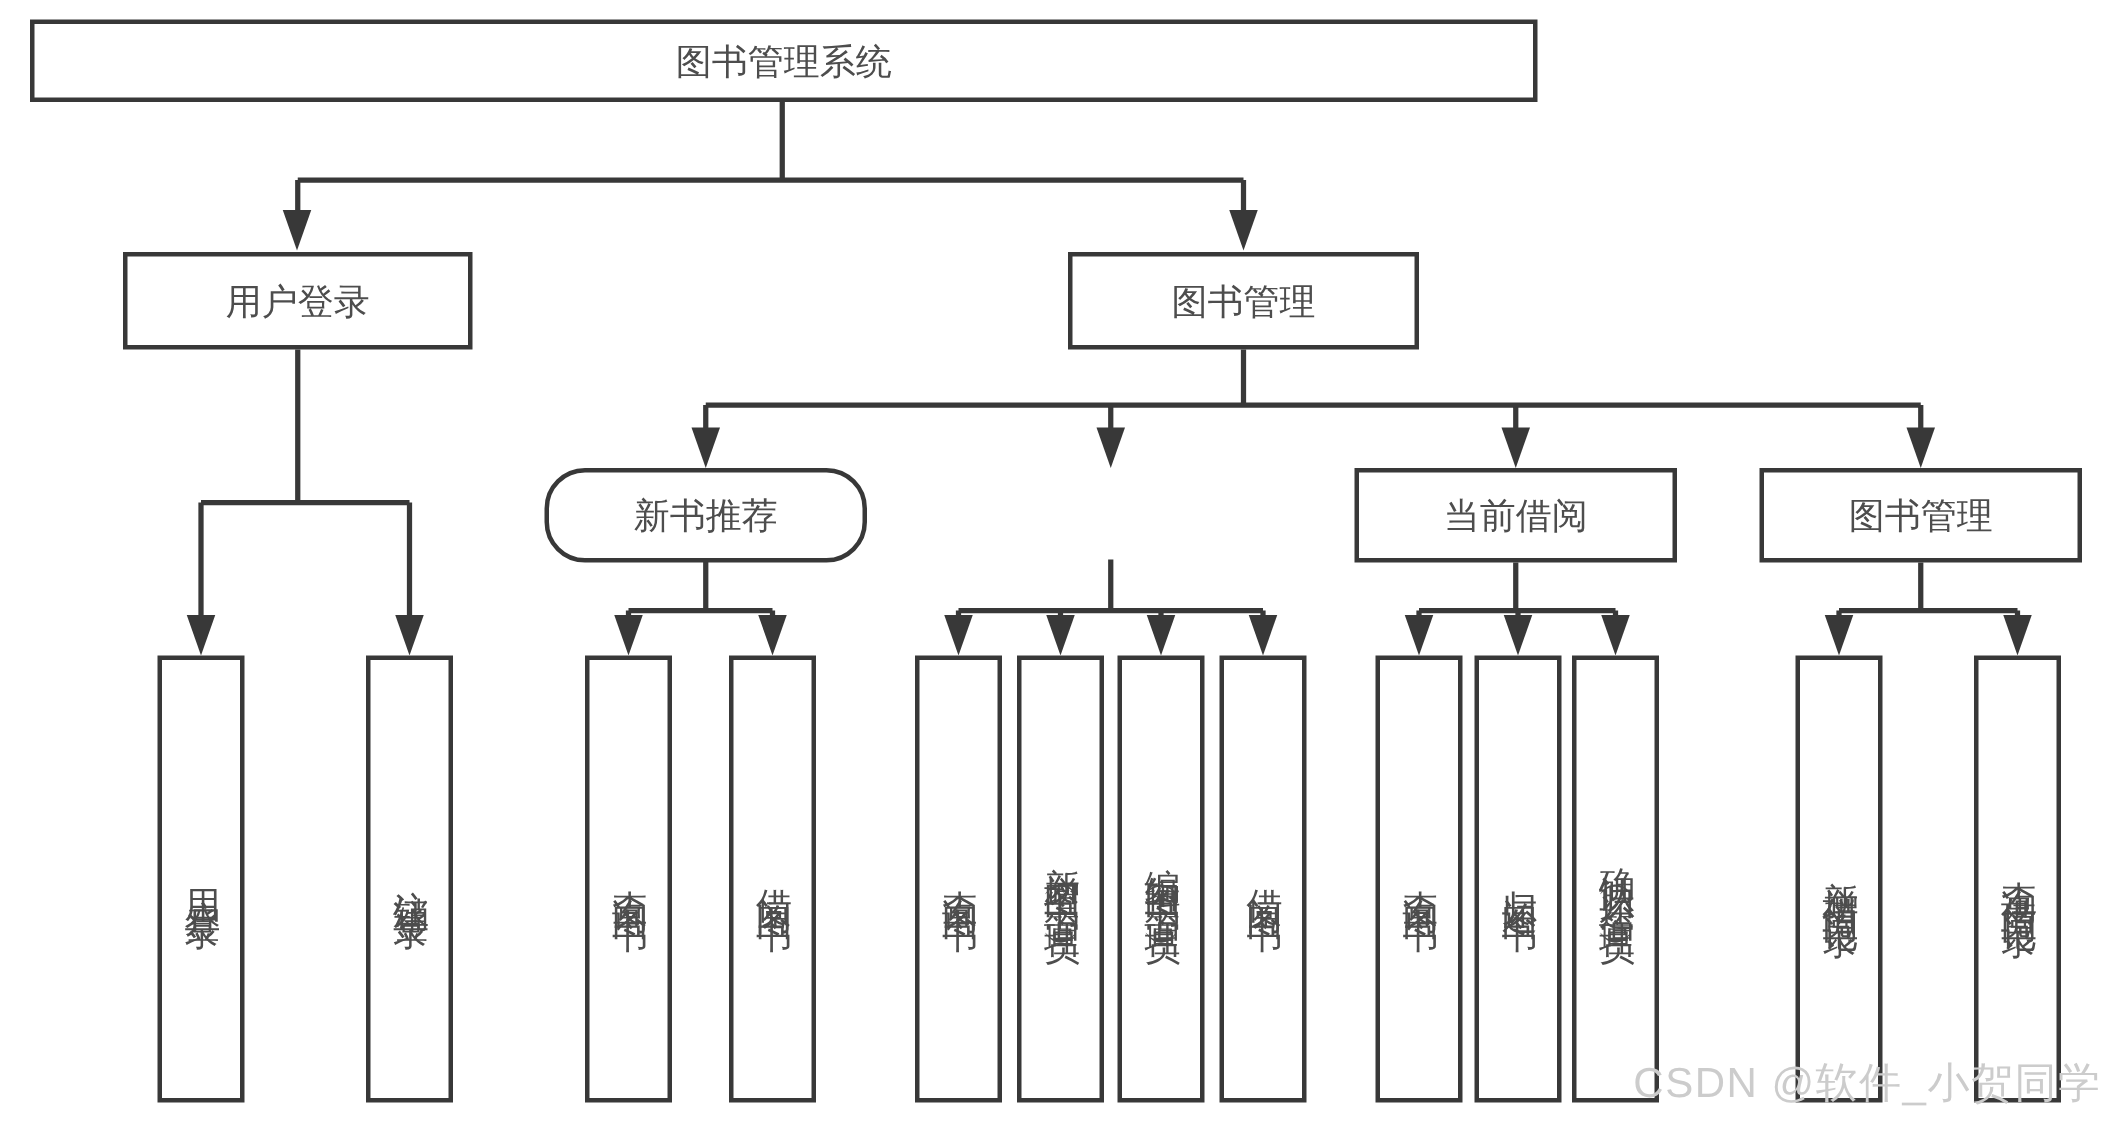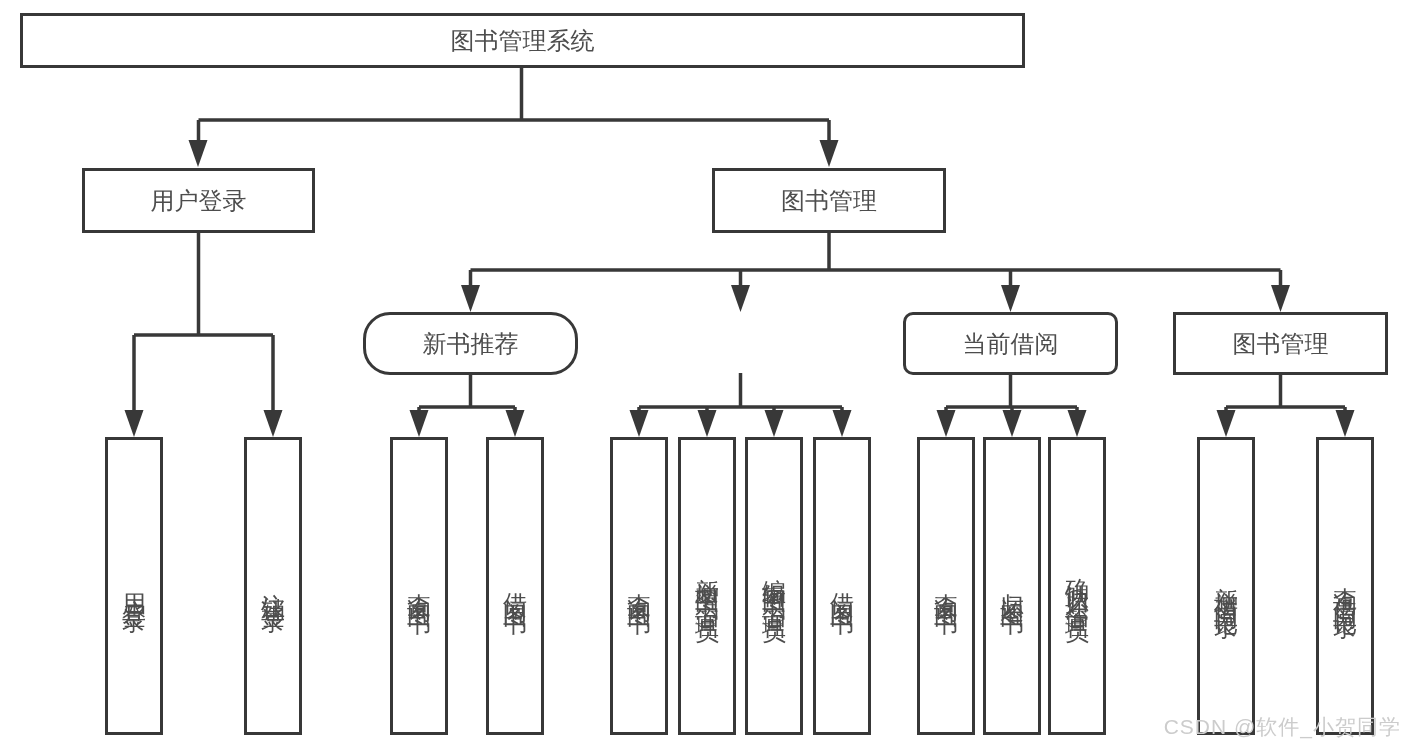--- a/index.html
+++ b/index.html
@@ -9,21 +9,21 @@
   svg.connectors{position:absolute;left:0;top:0;z-index:0;}
   .node{position:absolute;box-sizing:border-box;background:#ffffff;
         border:3px solid #383838;display:flex;align-items:center;justify-content:center;
         color:#4d4d4d;font-size:24px;z-index:1;text-align:center;white-space:nowrap;}
   .node.leaf span{writing-mode:vertical-rl;text-orientation:mixed;
                   letter-spacing:6px;white-space:nowrap;}
   
   .lvl3{top:312px;width:215px;height:63px;}
   .leaf{top:437px;width:58px;height:298px;}
   .watermark{position:absolute;right:4px;bottom:6px;z-index:2;
-             font-size:21px;color:#cccccc;letter-spacing:1px;margin-top:30px;}
+             font-size:28px;color:#cccccc;letter-spacing:1px;margin-top:30px;}
 </style>
 </head>
 <body>
 
 <div id="stage">
 
   <svg class="connectors" width="1405" height="747" viewBox="0 0 1405 747">
     <g stroke="#383838" stroke-width="3.5" fill="none">
 
       <path d="M521.5 66 V120 M198.5 120 H829 M198.5 120 V142 M829 120 V142"></path>
@@ -70,21 +70,21 @@
   <div class="node" style="left:82px;top:168px;width:233px;height:65px;">
     <span>用户登录</span>
   </div>
   <div class="node" style="left:712px;top:168px;width:234px;height:65px;">
     <span>图书管理</span>
   </div>
 
   <div class="node lvl3" style="left:363px;border-radius:27px;">
     <span>新书推荐</span>
   </div>
-  <div class="node lvl3" style="left:903px;border-radius:10px;">
+  <div class="node lvl3" style="left:903px;">
     <span>当前借阅</span>
   </div>
   <div class="node lvl3" style="left:1173px;">
     <span>图书管理</span>
   </div>
 
   <div class="node leaf" style="left:105px;">
     <span>用户登录</span>
   </div>
   <div class="node leaf" style="left:244px;">

